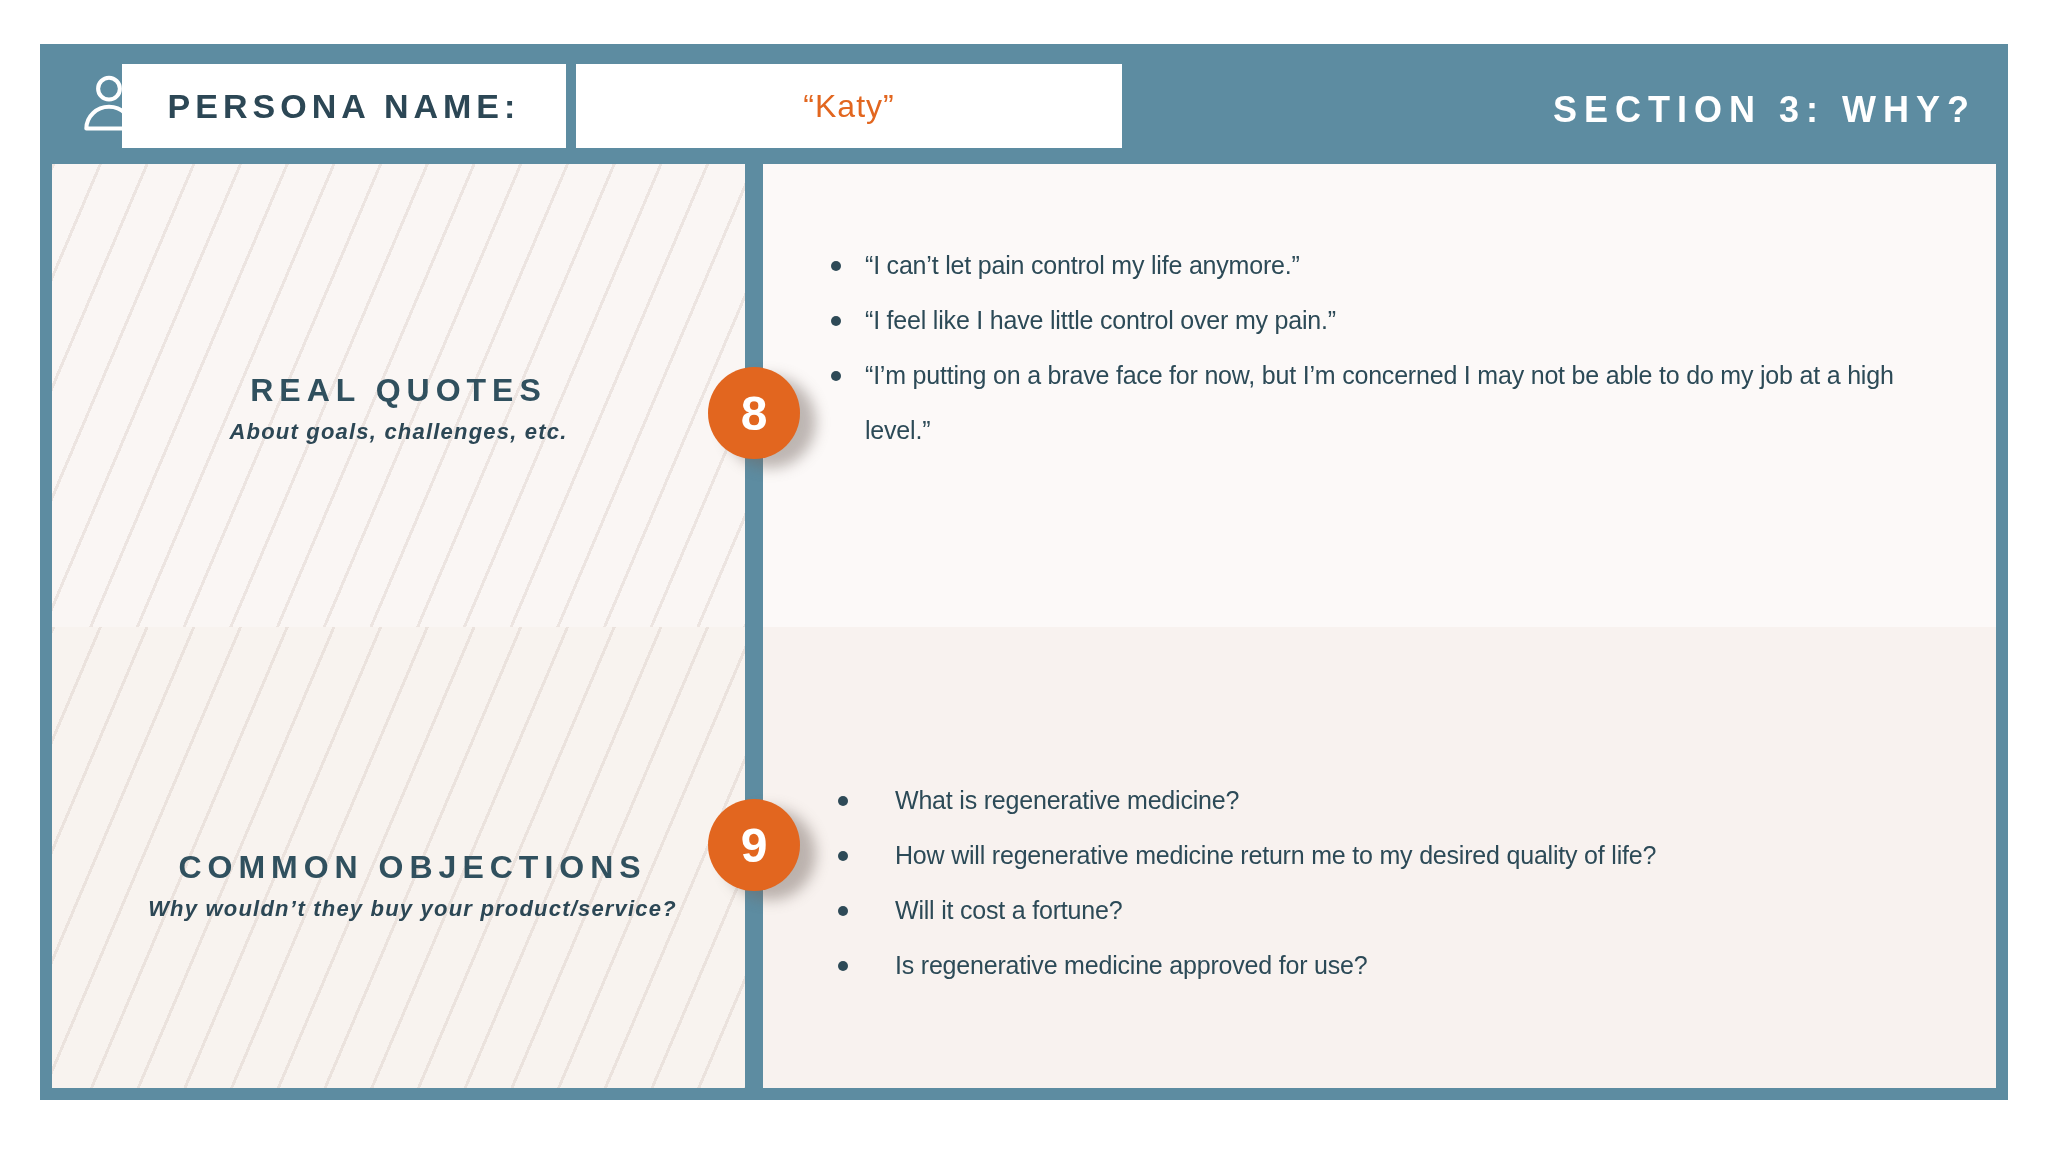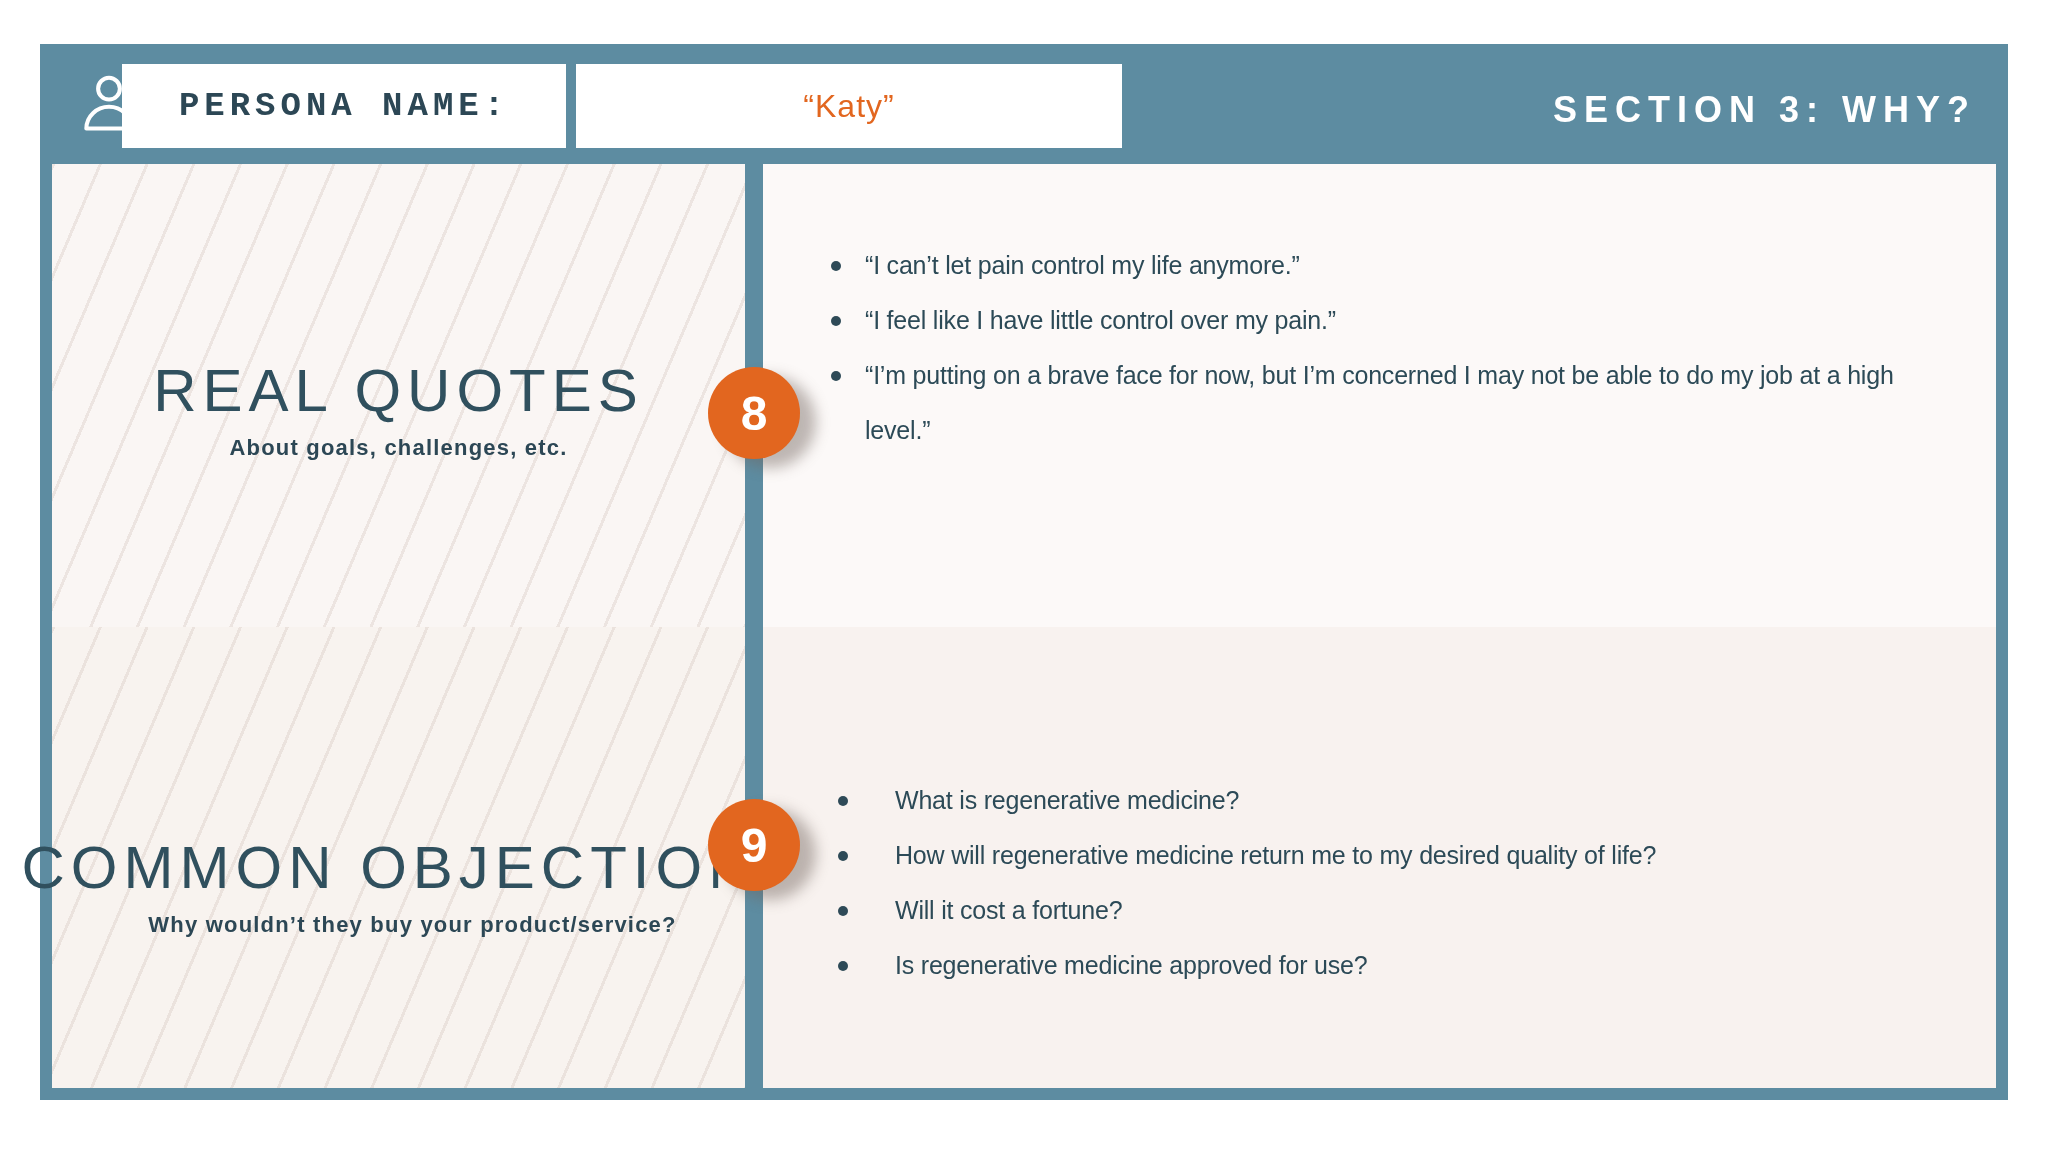--- a/index.html
+++ b/index.html
@@ -10,21 +10,21 @@
   .card {
     position:absolute; left:40px; top:44px; width:1968px; height:1056px;
     background:#5D8CA1; border:12px solid #5D8CA1;
   }
 
   
   .header { position:absolute; left:0; top:0; width:1944px; height:108px; background:#5D8CA1; }
   .icon-wrap { position:absolute; left:28px; top:16px; width:58px; height:66px; }
   .icon-wrap svg { width:100%; height:100%; }
   .hbox { position:absolute; top:8px; height:84px; background:#ffffff; display:flex; align-items:center; justify-content:center; }
-  .label-box { left:70px; width:444px;font-family:Liberation Mono, monospace; }
+  .label-box { left:70px; width:444px; }
   .label-box span { color:#2C4755; font-size:34px; font-weight:bold; letter-spacing:5px; }
   .value-box { left:524px; width:546px; }
   .value-box span { color:#E2661F; font-size:32px; font-weight:normal; letter-spacing:1px; }
   .section-title {
     position:absolute; right:20px; top:0; height:108px; line-height:108px;
     color:#ffffff; font-size:36px; font-weight:bold; letter-spacing:7px; text-align:right;
   }
 
   
   .bodyarea { position:absolute; left:0; top:108px; width:1944px; height:924px; background:#5D8CA1; }
@@ -44,22 +44,22 @@
     background-image:repeating-linear-gradient(113deg, rgba(205,188,180,0.30) 0px, rgba(205,188,180,0.30) 3px, transparent 3px, transparent 43px);
     padding-left:28px;
   }
   .content-top { background:#FCF9F8; padding:74px 0 0 68px; }
   .content-bottom { background:#F8F2EF; padding:146px 0 0 75px; }
 
   
   .title-block { text-align:center; }
   .row-top .title-block { margin-top:25px; }
   .row-bottom .title-block { margin-top:55px; }
-  .cell-title { color:#30505E; font-size:60px; font-weight:normal; letter-spacing:6px; white-space:nowrap; }
-  .cell-subtitle { margin-top:10px; color:#2C4755; font-size:22px; font-weight:bold; letter-spacing:1.2px; white-space:nowrap; }
+  .cell-title { color:#30505E; font-size:32px; font-weight:bold; letter-spacing:6px; white-space:nowrap; }
+  .cell-subtitle { margin-top:10px; color:#2C4755; font-size:22px; font-weight:bold; letter-spacing:1.2px; white-space:nowrap;font-style:italic; }
 
   
   ul.list { list-style:none; }
   ul.list li { display:flex; align-items:flex-start; line-height:55px; }
   .bullet { flex:0 0 10px; width:10px; height:10px; border-radius:50%; background:#2E4A57; margin-top:23px; }
   .li-text { color:#2C4A57; font-size:25px; letter-spacing:-0.2px; }
   .quotes-list .bullet { margin-right:24px; }
   .quotes-list .li-text { max-width:1080px; }
   .objections-list .bullet { margin-right:47px; }
   .objections-list .li-text { max-width:1005px; }

